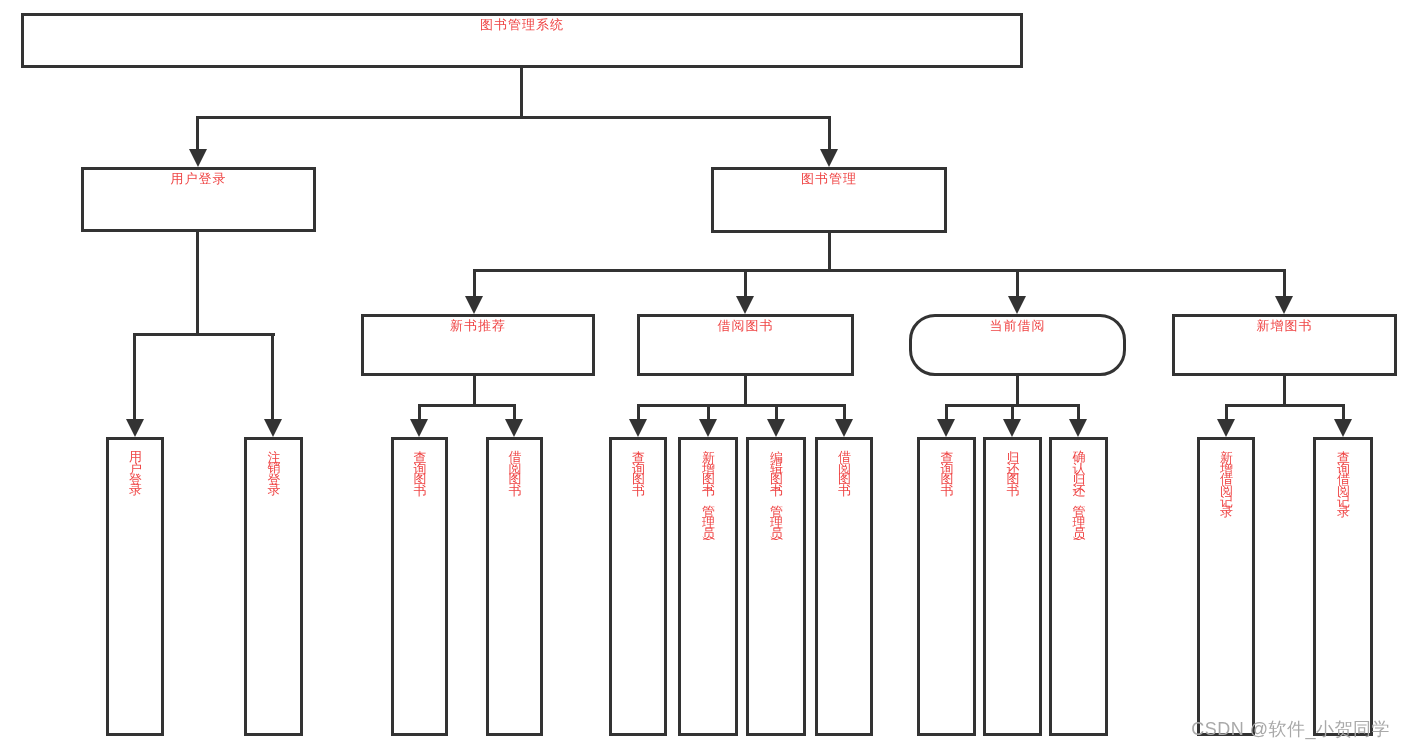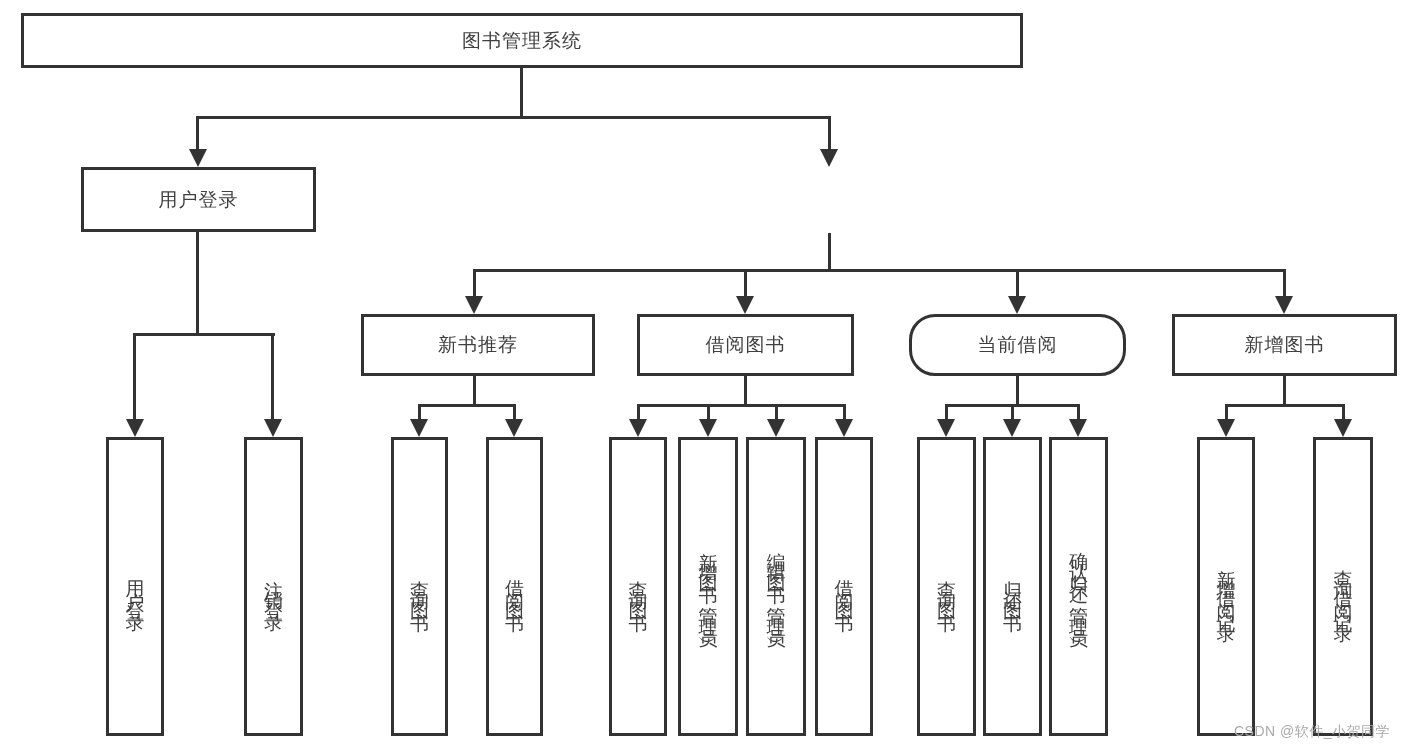--- a/index.html
+++ b/index.html
@@ -10,24 +10,23 @@
     height: 747px;
     background: #ffffff;
     overflow: hidden;
   }
   .box {
     position: absolute;
     box-sizing: border-box;
     border: 3px solid #333333;
     background: #ffffff;
     display: flex;
-    align-items: center;
     justify-content: center;
-    color: #404040;
-    font-size: 19px;
+    color: #ef4444;
+    font-size: 13px;
     letter-spacing: 1px;
     z-index: 2;
   }
   .box.leaf span {
     writing-mode: vertical-rl;
     text-orientation: mixed;
     letter-spacing: 11px;
     white-space: nowrap;
   }
   .vline, .hline {
@@ -43,21 +42,21 @@
     height: 0;
     border-left: 9px solid transparent;
     border-right: 9px solid transparent;
     border-top: 18px solid #333333;
     z-index: 1;
   }
   .watermark {
     position: absolute;
     right: 15px;
     bottom: 6px;
-    font-size: 14px;
+    font-size: 18px;
     color: #a9a9a9;
     letter-spacing: 0.5px;
     z-index: 3;
   }
 </style>
 </head>
 <body>
 
 <div class="canvas">
 
@@ -67,20 +66,23 @@
 
   <div class="vline" style="left:520px; top:68px; height:50px;"></div>
   <div class="hline" style="left:196px; top:116px; width:635px;"></div>
   <div class="vline" style="left:196px; top:116px; height:36px;"></div>
   <div class="arrow" style="left:189px; top:149px;"></div>
   <div class="vline" style="left:828px; top:116px; height:36px;"></div>
   <div class="arrow" style="left:820px; top:149px;"></div>
 
   <div class="box" style="left:81px; top:167px; width:235px; height:65px;">
     <span>用户登录</span>
+  </div>
+  <div class="box" style="left:711px; top:167px; width:236px; height:66px;">
+    <span>图书管理</span>
   </div>
 
   <div class="vline" style="left:196px; top:232px; height:104px;"></div>
   <div class="hline" style="left:133px; top:333px; width:142px;"></div>
   <div class="vline" style="left:133px; top:333px; height:88px;"></div>
   <div class="arrow" style="left:126px; top:419px;"></div>
   <div class="vline" style="left:271px; top:333px; height:88px;"></div>
   <div class="arrow" style="left:264px; top:419px;"></div>
 
   <div class="vline" style="left:828px; top:233px; height:39px;"></div>

